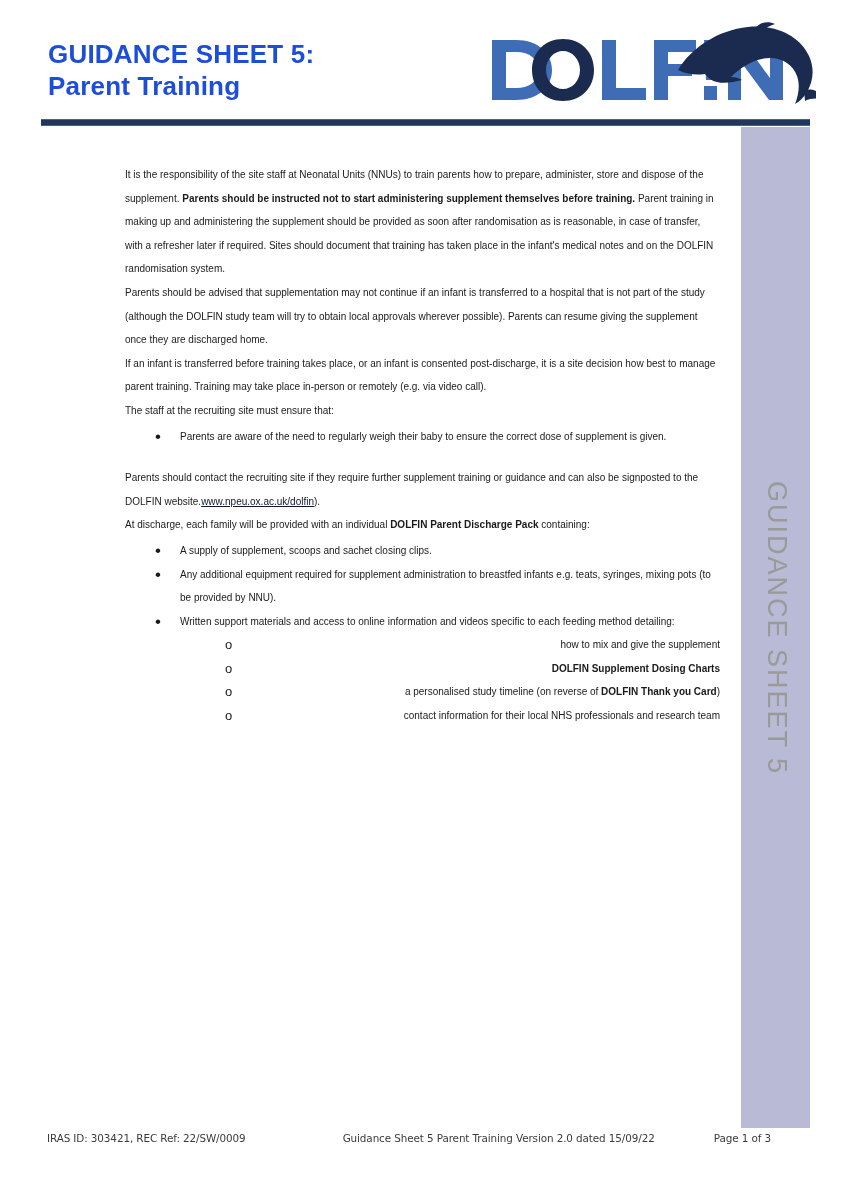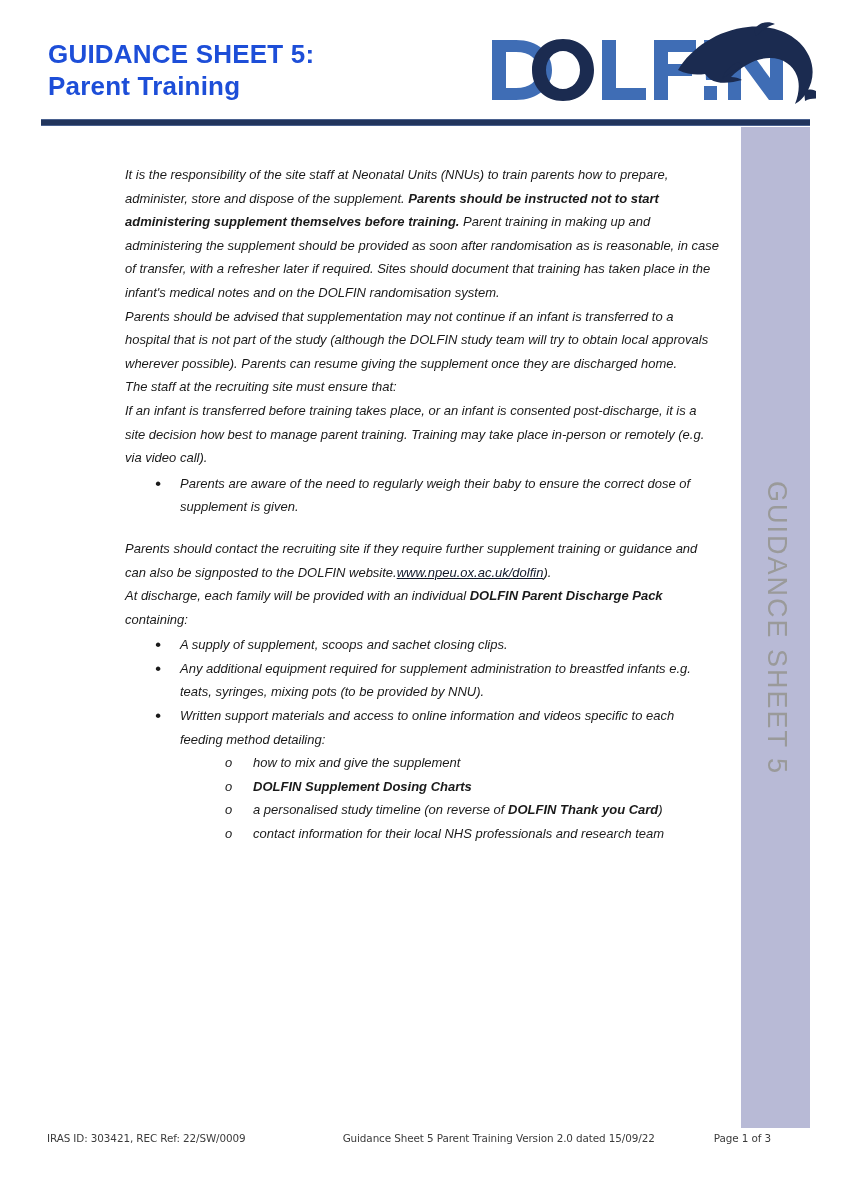--- a/index.html
+++ b/index.html
@@ -80,24 +80,23 @@
     letter-spacing: 2px;
     font-weight: normal;
   }
 
   
   #content {
     position: absolute;
     left: 125px;
     top: 163px;
     width: 595px;
-    font-size: 13px;
+    font-size: 10px;
     line-height: 23.6px;
     color: #1a1a1a;
-    font-style: italic;
   }
   #content p {
     margin: 0;
     text-align: left;
   }
   #content p.spaced { margin-top: 13px; }
   #content b { font-weight: bold; }
   a.weblink {
     color: #0f172a;
     text-decoration: underline;
@@ -129,20 +128,21 @@
 
   ul.subbullets {
     list-style: none;
     margin: 0;
     padding: 0;
   }
   ul.subbullets > li {
     position: relative;
     padding-left: 128px;
     margin: 0;
+    text-align: right;
   }
   ul.subbullets > li::before {
     content: "o";
     position: absolute;
     left: 100px;
     top: 0;
     font-size: 13px;
     line-height: 24.5px;
   }
 
@@ -224,23 +224,23 @@
 <div id="side-band">
   <div id="side-band-label">GUIDANCE SHEET 5</div>
 </div>
 
 <div id="content">
 
   <p><span>It is the responsibility of the site staff at  Neonatal Units (NNUs) to train parents how to prepare, administer, store and dispose of the supplement. </span><b>Parents should be instructed not to start administering supplement themselves before training.</b><span> Parent training in making up and administering the supplement should be provided as soon after randomisation as is reasonable, in case of transfer, with a refresher later if required. Sites should document that training has taken place in the infant's medical notes and on the DOLFIN randomisation system.</span></p>
 
   <p>Parents should be advised that supplementation may not continue if an infant is transferred to a hospital that is not part of the study (although the DOLFIN study team will try to obtain local approvals wherever possible). Parents can resume giving the supplement once they are discharged home.</p>
 
+  <p>If an infant is transferred before training takes place, or an infant is consented post-discharge, it is a site decision how best to manage parent training. Training may take place in-person or remotely (e.g. via video call).</p>
+
   <p>The staff at the recruiting site must ensure that:</p>
-
-  <p>If an infant is transferred before training takes place, or an infant is consented post-discharge, it is a site decision how best to manage parent training. Training may take place in-person or remotely (e.g. via video call).</p>
 
   <ul class="bullets loose">
     <li>Parents are aware of the need to regularly weigh their baby to ensure the correct dose of supplement is given.</li>
   </ul>
 
   <p class="spaced"><span>Parents should contact the recruiting site if they require further supplement training or guidance and can also be signposted to the DOLFIN website.</span><a class="weblink" href="#">www.npeu.ox.ac.uk/dolfin</a><span>).</span></p>
 
   <p><span>At discharge, each family will be provided with an individual </span><b>DOLFIN Parent Discharge Pack</b><span> containing:</span></p>
 
   <ul class="bullets tight">

